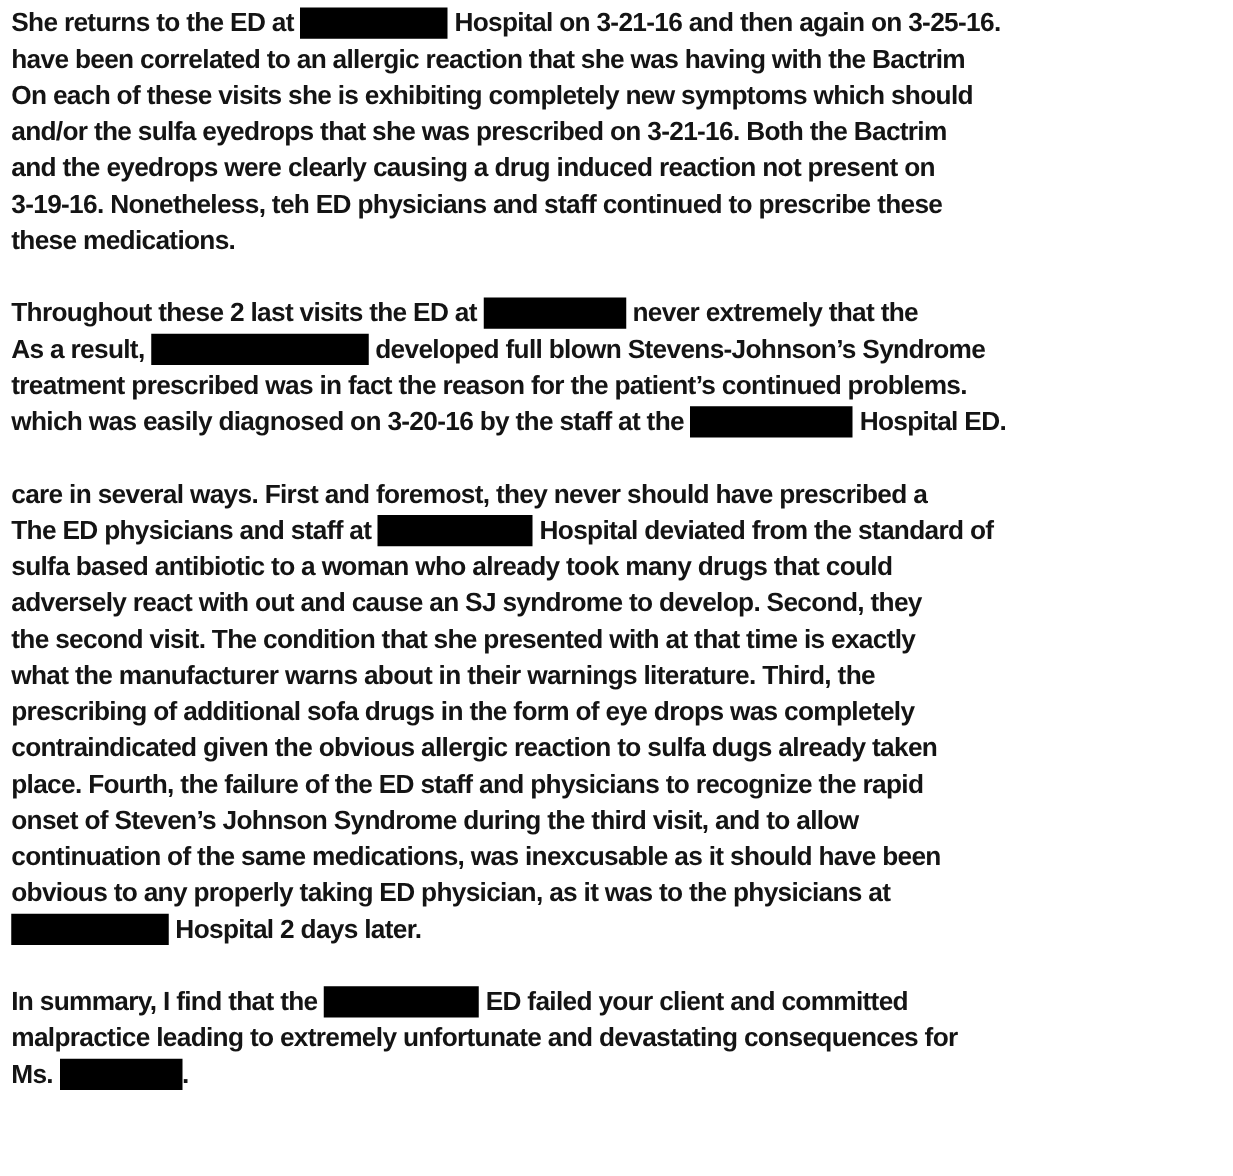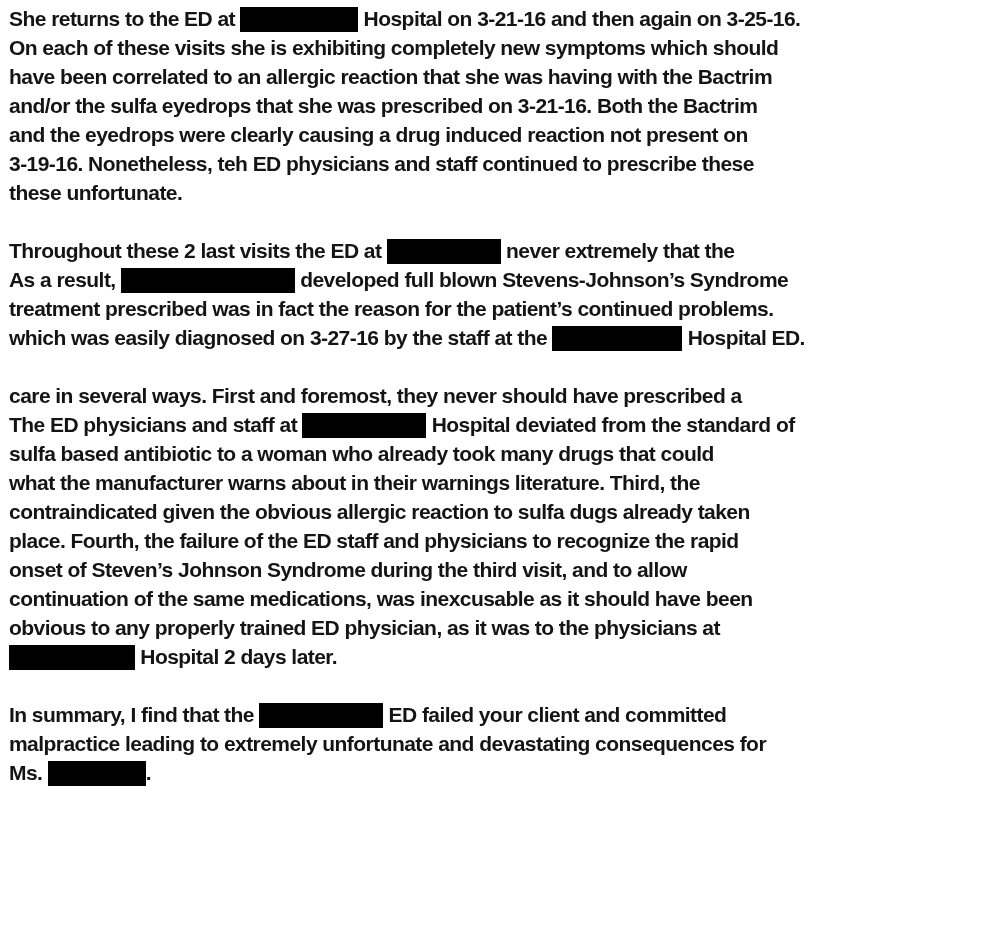--- a/index.html
+++ b/index.html
@@ -10,45 +10,48 @@
   .line { height: 29px; line-height: 29px; white-space: nowrap; }
   .gap { height: 29px; }
   .redact { display: inline-block; background: #000; height: 25px; vertical-align: -6px; }
 </style>
 </head>
 <body>
 
 <div class="doc" id="doc">
     <div>
       <div class="line"><span>She returns to the ED at </span><span class="redact" style="width: 118px;"></span><span> Hospital on 3-21-16 and then again on 3-25-16.</span></div>
+      <div class="line"><span>have been correlated to an allergic reaction that she was having with the Bactrim</span></div>
       <div class="line"><span>On each of these visits she is exhibiting completely new symptoms which should</span></div>
-      <div class="line"><span>have been correlated to an allergic reaction that she was having with the Bactrim</span></div>
       <div class="line"><span>and/or the sulfa eyedrops that she was prescribed on 3-21-16. Both the Bactrim</span></div>
       <div class="line"><span>and the eyedrops were clearly causing a drug induced reaction not present on</span></div>
       <div class="line"><span>3-19-16. Nonetheless, teh ED physicians and staff continued to prescribe these</span></div>
-      <div class="line"><span>these unfortunate.</span></div>
+      <div class="line"><span>these medications.</span></div>
     </div>
     <div class="gap"></div>
     <div>
       <div class="line"><span>Throughout these 2 last visits the ED at </span><span class="redact" style="width: 114px;"></span><span> never extremely that the</span></div>
       <div class="line"><span>As a result, </span><span class="redact" style="width: 174px;"></span><span> developed full blown Stevens-Johnson’s Syndrome</span></div>
       <div class="line"><span>treatment prescribed was in fact the reason for the patient’s continued problems.</span></div>
-      <div class="line"><span>which was easily diagnosed on 3-27-16 by the staff at the </span><span class="redact" style="width: 130px;"></span><span> Hospital ED.</span></div>
+      <div class="line"><span>which was easily diagnosed on 3-20-16 by the staff at the </span><span class="redact" style="width: 130px;"></span><span> Hospital ED.</span></div>
     </div>
     <div class="gap"></div>
     <div>
       <div class="line"><span>care in several ways. First and foremost, they never should have prescribed a</span></div>
       <div class="line"><span>The ED physicians and staff at </span><span class="redact" style="width: 124px;"></span><span> Hospital deviated from the standard of</span></div>
       <div class="line"><span>sulfa based antibiotic to a woman who already took many drugs that could</span></div>
+      <div class="line"><span>adversely react with out and cause an SJ syndrome to develop. Second, they</span></div>
+      <div class="line"><span>the second visit. The condition that she presented with at that time is exactly</span></div>
       <div class="line"><span>what the manufacturer warns about in their warnings literature. Third, the</span></div>
+      <div class="line"><span>prescribing of additional sofa drugs in the form of eye drops was completely</span></div>
       <div class="line"><span>contraindicated given the obvious allergic reaction to sulfa  dugs already taken</span></div>
       <div class="line"><span>place. Fourth, the failure of the ED staff and physicians to recognize the rapid</span></div>
       <div class="line"><span>onset of Steven’s Johnson Syndrome during the third visit, and to allow</span></div>
       <div class="line"><span>continuation of the same medications, was inexcusable as it should have been</span></div>
-      <div class="line"><span>obvious to any properly trained ED physician, as it was to the physicians at</span></div>
+      <div class="line"><span>obvious to any properly taking ED physician, as it was to the physicians at</span></div>
       <div class="line"><span></span><span class="redact" style="width: 126px;"></span><span> Hospital 2 days later.</span></div>
     </div>
     <div class="gap"></div>
     <div>
       <div class="line"><span>In summary, I find that the </span><span class="redact" style="width: 124px;"></span><span> ED failed your client and committed</span></div>
       <div class="line"><span>malpractice leading to extremely unfortunate and devastating consequences for</span></div>
       <div class="line"><span>Ms. </span><span class="redact" style="width: 98px;"></span><span>.</span></div>
     </div>
   </div>
 

